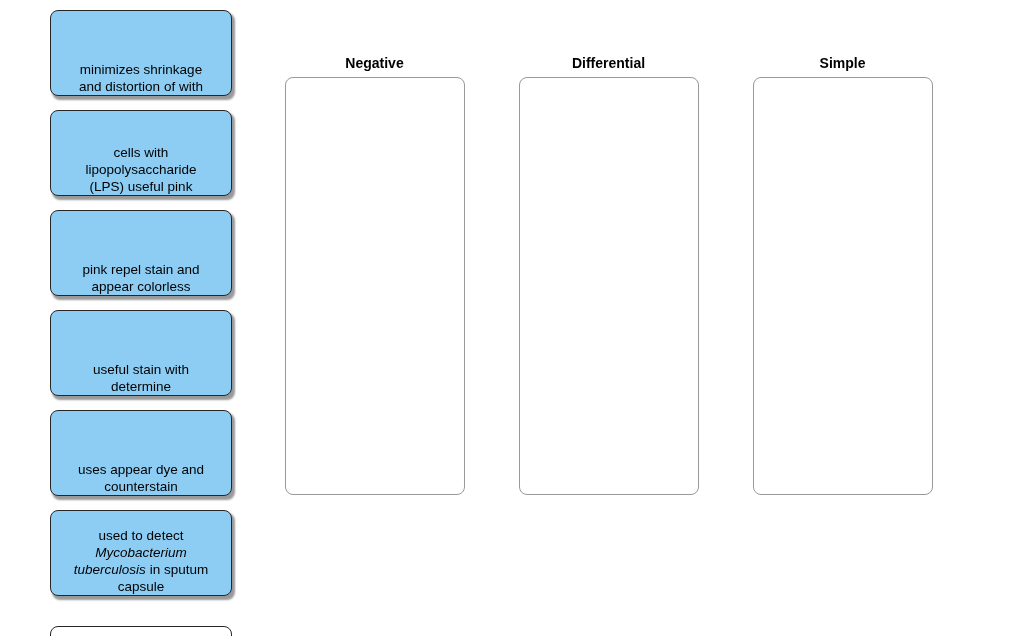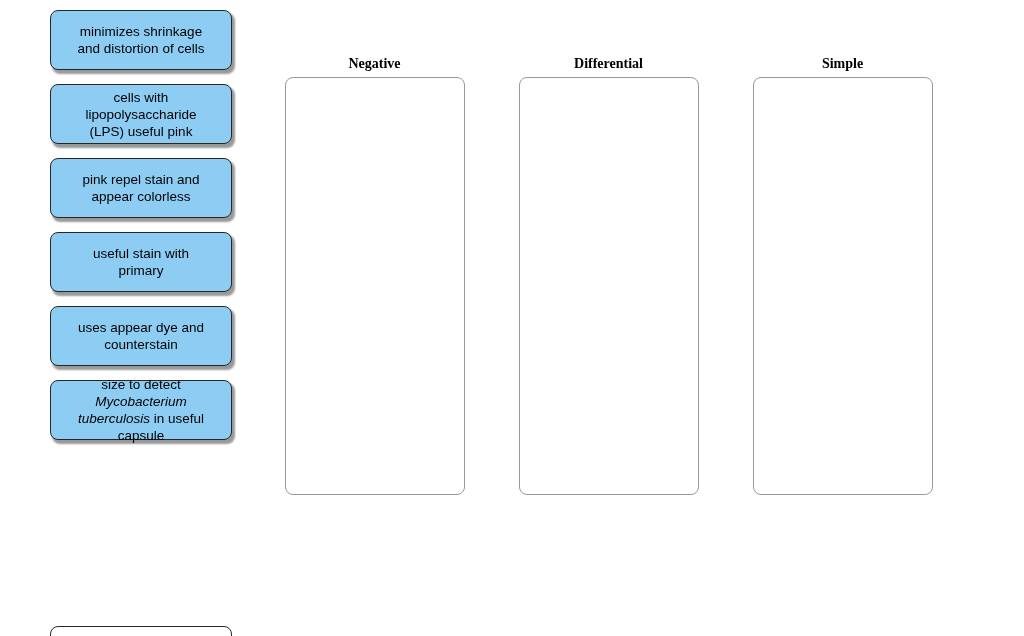--- a/index.html
+++ b/index.html
@@ -23,27 +23,27 @@
     left: 50px;
     top: 10px;
     width: 182px;
     display: flex;
     flex-direction: column;
     gap: 14px;
   }
   .card {
     box-sizing: border-box;
     width: 182px;
-    height: 60px;
+    height: 86px;
     background: #8dcdf4;
     border: 1.5px solid #262626;
     border-radius: 8px;
     box-shadow: 2.5px 3.5px 2px rgba(0,0,0,0.40);
     display: flex;
-    align-items: center;
+    align-items: flex-end;
     justify-content: center;
     text-align: center;
     cursor: grab;
   }
   .card-label {
     font-size: 13.5px;
     line-height: 17px;
     color: #000000;
     padding: 0 6px;
   }
@@ -68,21 +68,20 @@
     left: 266px;
     top: 56px;
     display: flex;
     gap: 17px;
   }
   .dropzone-col {
     width: 217px;
     display: flex;
     flex-direction: column;
     align-items: center;
-    font-family: Liberation Serif, serif;
   }
   .col-header {
     font-size: 14px;
     font-weight: bold;
     line-height: 15px;
     margin-bottom: 6px;
     color: #000000;
     text-align: center;
   }
   .dropzone-box {
@@ -96,53 +95,53 @@
 </style>
 </head>
 <body>
 
 <div id="stage">
 
   <div class="card-column">
       <div class="card">
     <div class="card-label">
           <div><span>minimizes shrinkage</span></div>
-          <div><span>and distortion of cells</span></div>
+          <div><span>and distortion of with</span></div>
         </div>
   </div>
       <div class="card">
     <div class="card-label">
           <div><span>cells with</span></div>
           <div><span>lipopolysaccharide</span></div>
           <div><span>(LPS) useful pink</span></div>
         </div>
   </div>
       <div class="card">
     <div class="card-label">
           <div><span>pink repel stain and</span></div>
           <div><span>appear colorless</span></div>
         </div>
   </div>
       <div class="card">
     <div class="card-label">
           <div><span>useful stain with</span></div>
-          <div><span>primary</span></div>
+          <div><span>determine</span></div>
         </div>
   </div>
       <div class="card">
     <div class="card-label">
           <div><span>uses appear dye and</span></div>
           <div><span>counterstain</span></div>
         </div>
   </div>
       <div class="card">
     <div class="card-label">
-          <div><span>size to detect</span></div>
+          <div><span>used to detect</span></div>
           <div><i>Mycobacterium</i></div>
-          <div><i>tuberculosis</i><span> in useful</span></div>
+          <div><i>tuberculosis</i><span> in sputum</span></div>
           <div><span>capsule</span></div>
         </div>
   </div>
     </div>
 
   <div class="partial-card"></div>
 
   <div class="dropzone-row">
       <div class="dropzone-col">
     <div class="col-header">Negative</div>

